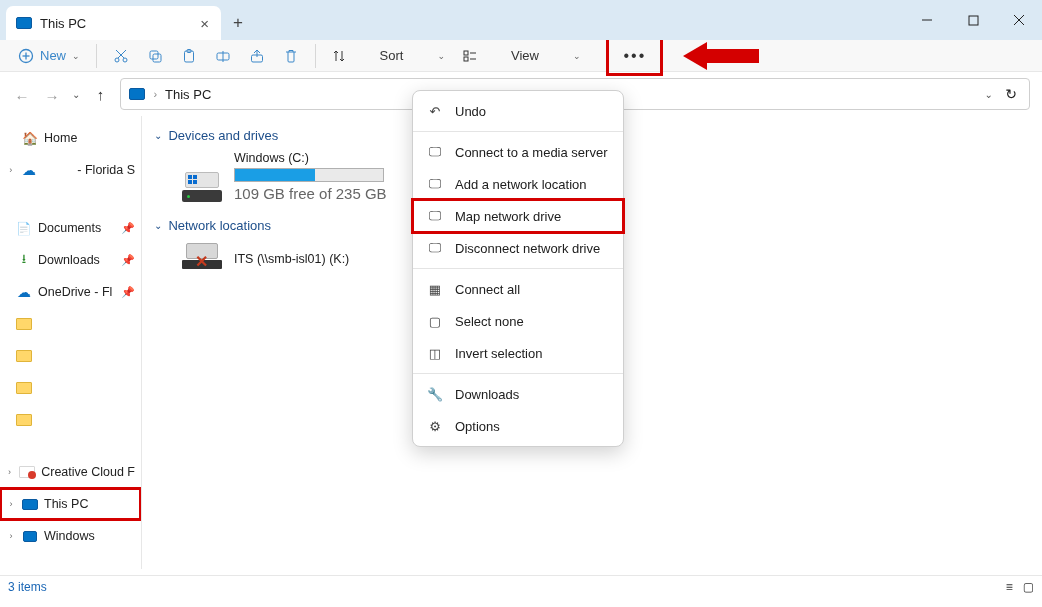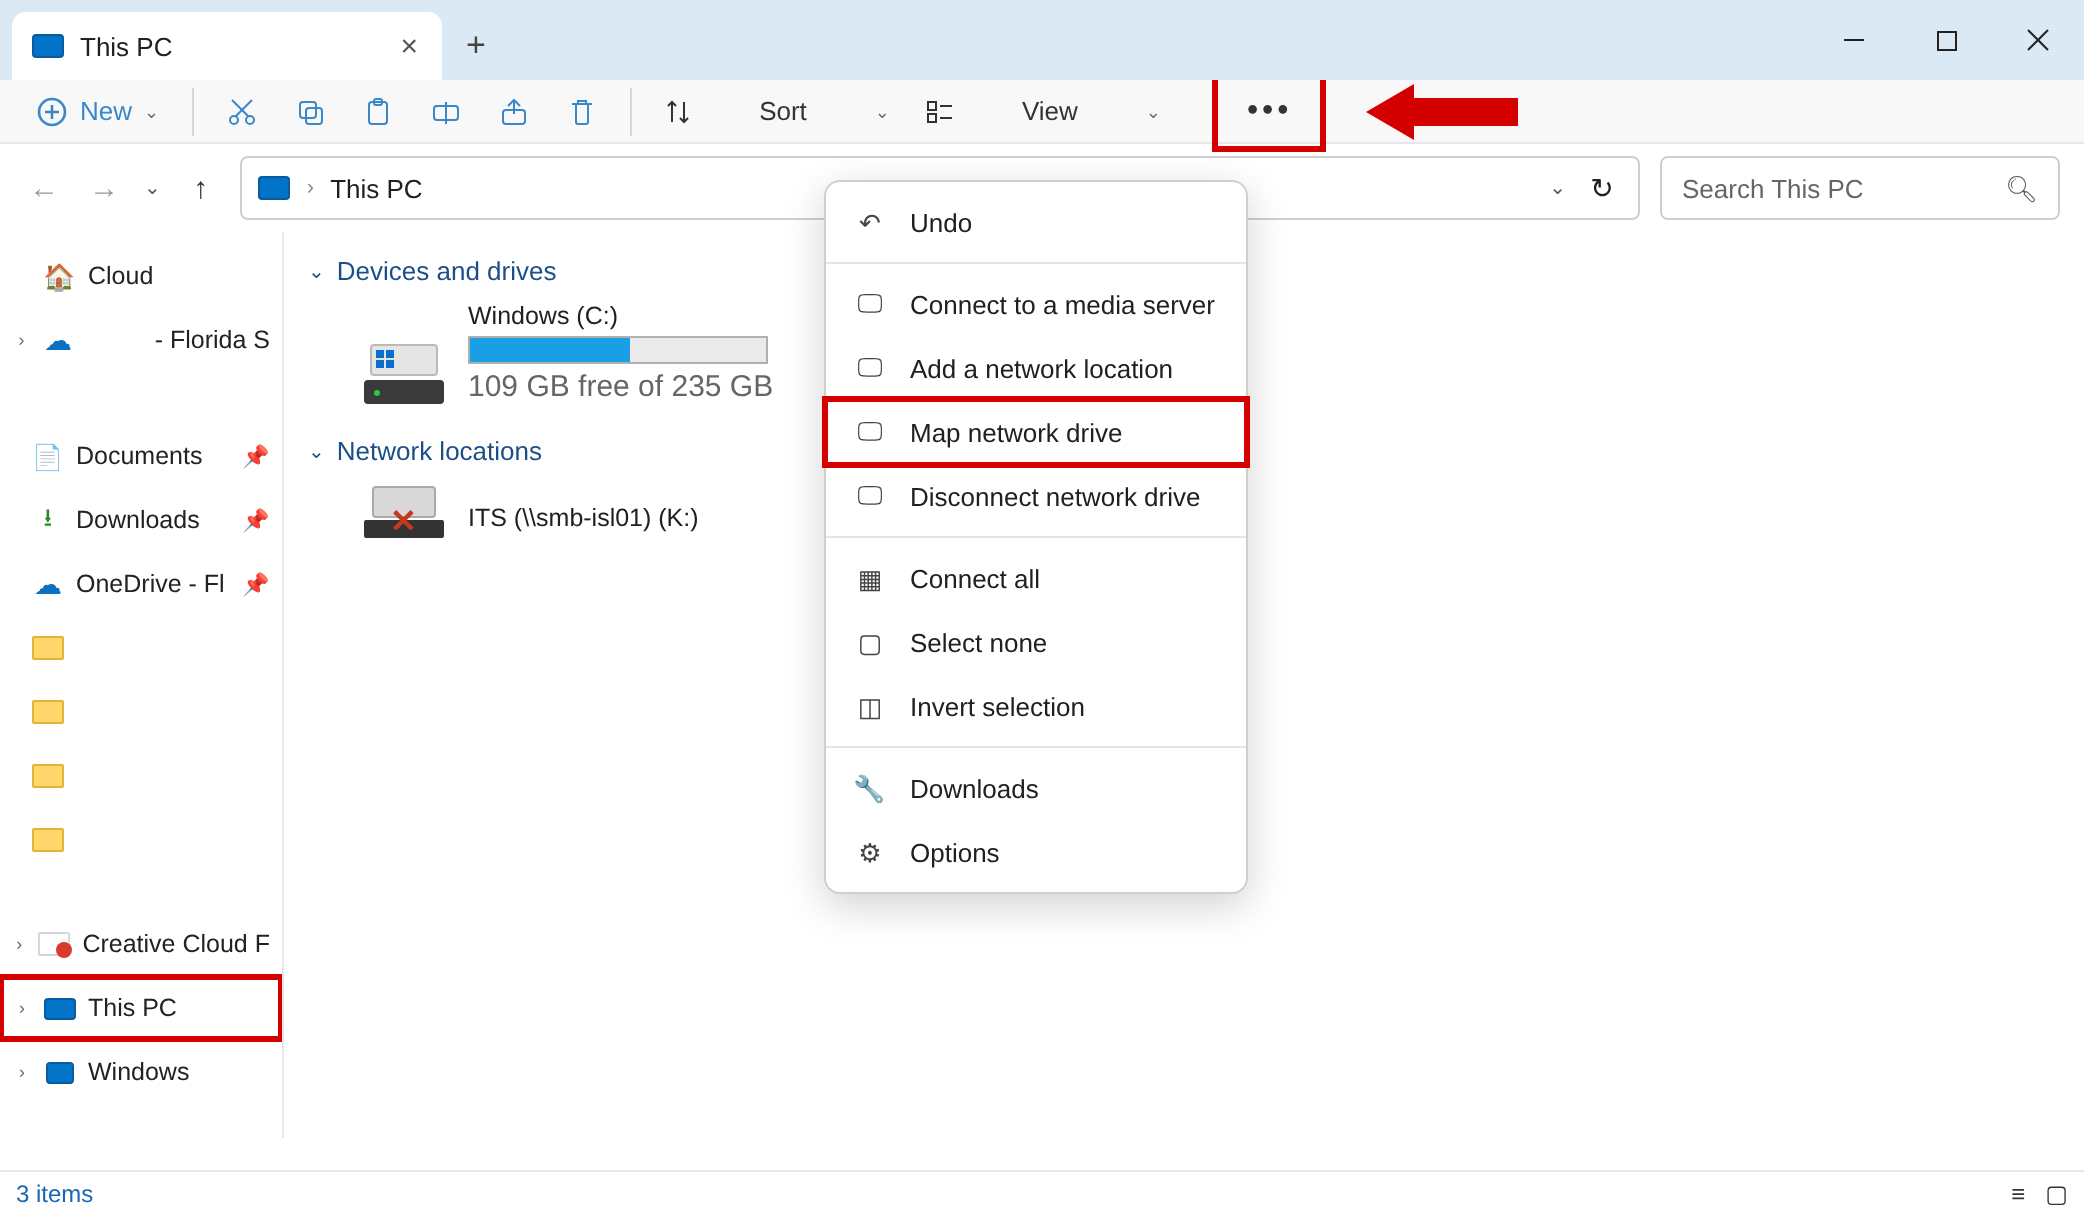--- a/index.html
+++ b/index.html
@@ -77,21 +77,21 @@
   .netdrv-ic .nx{position:absolute;bottom:-2px;left:13px;font-size:16px;color:#c43a1e;font-weight:bold;}
 
   
   .dropdown{ position:absolute; left:412px; top:90px; width:212px; background:#fff; border:1px solid #cfcfcf; border-radius:8px; box-shadow:0 6px 20px rgba(0,0,0,.18); padding:4px 0; z-index:50;}
   .dd-item{ height:32px; display:flex; align-items:center; gap:12px; padding:0 14px; font-size:13px; color:#202020; position:relative;}
   .dd-item .ddi{ width:16px; display:flex; align-items:center; justify-content:center; color:#444;}
   .dd-item.hl{ outline:3px solid #d40000; outline-offset:-1px; z-index:1;}
   .dd-sep{ height:1px; background:#e4e4e4; margin:4px 0;}
 
   
-  .footer{ position:absolute; bottom:0; left:0; right:0; height:22px; border-top:1px solid #e7e7e7; display:flex; align-items:center; padding:0 8px; font-size:12px; color:#1a66b5; justify-content:space-between;}
+  .footer{ position:absolute; bottom:10px; left:0; right:0; height:22px; border-top:1px solid #e7e7e7; display:flex; align-items:center; padding:0 8px; font-size:12px; color:#1a66b5; justify-content:space-between;}
   .footer .ficons{ display:flex; gap:10px; color:#333;}
   svg{display:block;}
 </style>
 </head>
 <body>
 
 <div class="titlebar">
   <div class="tab">
     <span class="ticon"></span>
     <span class="tlabel">This PC</span>
@@ -200,33 +200,29 @@
   <span class="chev-sm">⌄</span>
   <span class="navbtn">↑</span>
   <div class="addr-bar">
     <span class="aicon"></span>
     <span style="color:#888;font-size:11px">›</span>
     <span>This PC</span>
     <span class="agrow"></span>
     <span class="chev-sm">⌄</span>
     <span class="refresh">↻</span>
   </div>
-  <div class="search-box">
-    <span>Search This PC</span>
-    <span class="sicon">🔍︎</span>
-  </div>
 </div>
 
 <div class="body-row">
 
   <div class="sidebar">
     <div class="side-item">
         <span class="exp"></span>
         <span class="si-icon home-ic">🏠</span>
-        <span>Cloud</span>
+        <span>Home</span>
       </div>
     <div class="side-item">
         <span class="exp">›</span>
         <span class="si-icon cloud-ic">☁</span>
         <span style="white-space:pre">          - Florida S</span>
       </div>
     <div style="height:26px"></div>
     <div class="side-item indent">
         <span class="si-icon">📄</span>
         <span>Documents</span>

